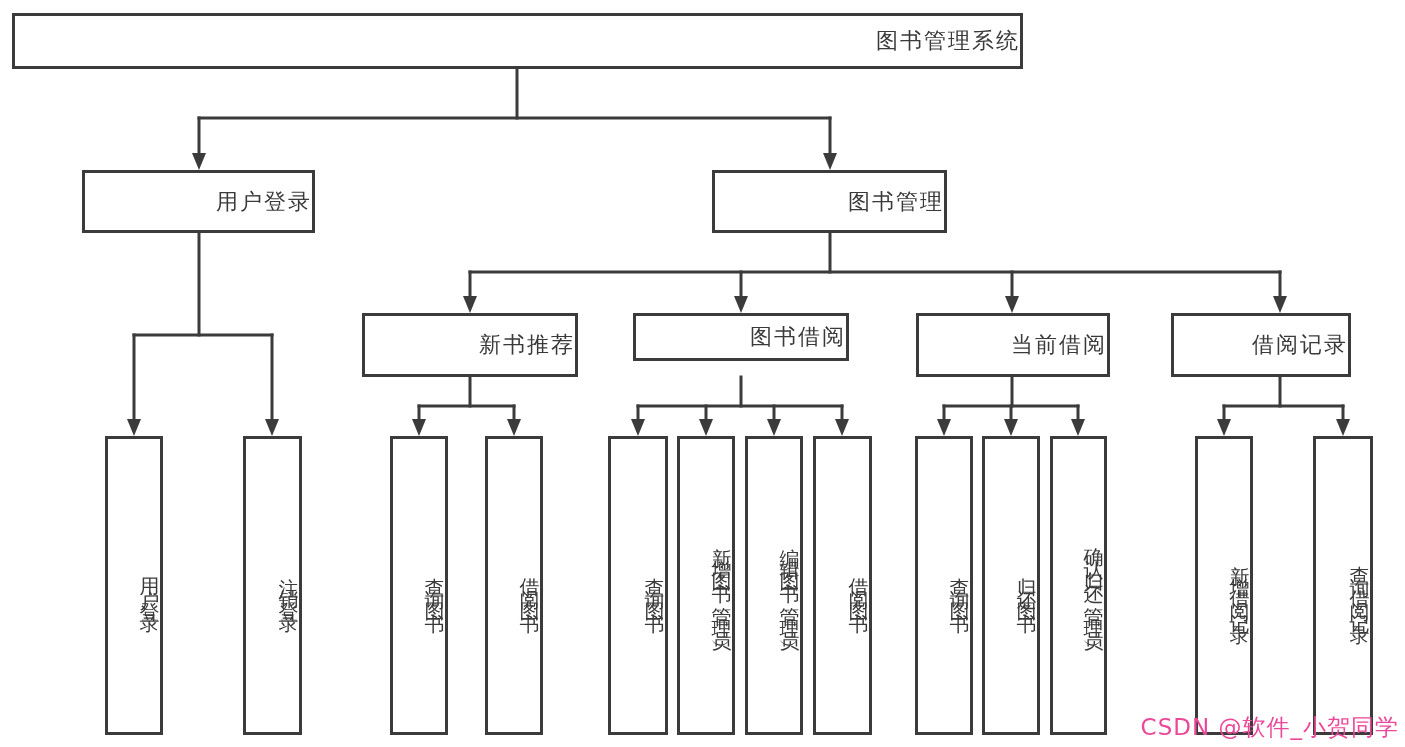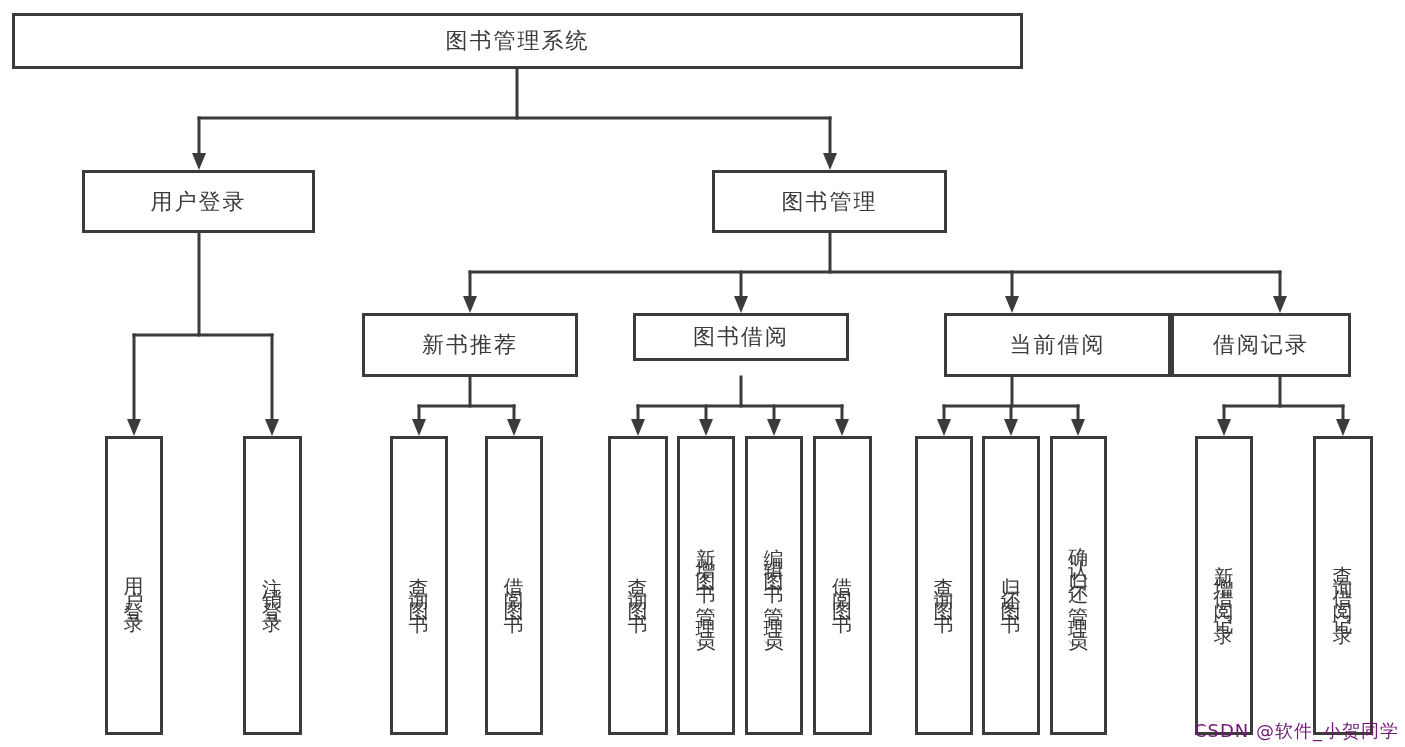--- a/index.html
+++ b/index.html
@@ -12,42 +12,42 @@
     color:#3a3a3a;
   }
   #connectors{position:absolute;left:0;top:0;width:1405px;height:747px;}
   .node{
     position:absolute;
     box-sizing:border-box;
     background:#ffffff;
     border:3px solid #3b3b3b;
     display:flex;
     align-items:center;
-    justify-content:center;
+    justify-content:flex-end;
   }
   .node.h .lbl{
     font-size:22px;
     letter-spacing:2px;
     white-space:nowrap;
     color:#3a3a3a;
   }
   .node.v .lbl{
     writing-mode:vertical-rl;
     font-size:20px;
     line-height:1;
     letter-spacing:12px;
     color:#3a3a3a;
   }
   .watermark{
     position:absolute;
     right:6px;
     bottom:4px;
-    font-size:18px;
+    font-size:23px;
     letter-spacing:1px;
-    color:#701a75;
+    color:#ec4899;
     white-space:nowrap;
   }
 </style>
 </head>
 <body>
 
 <div class="canvas">
 
   <svg id="connectors" viewBox="0 0 1405 747" xmlns="http://www.w3.org/2000/svg">
       <line x1="517" y1="69" x2="517" y2="118" stroke="#3b3b3b" stroke-width="3" stroke-linecap="square"></line>
@@ -114,21 +114,21 @@
   <div class="node h" style="left:712px;top:170px;width:235px;height:63px">
     <span class="lbl">图书管理</span>
   </div>
 
   <div class="node h" style="left:362px;top:313px;width:216px;height:64px">
     <span class="lbl">新书推荐</span>
   </div>
   <div class="node h" style="left:633px;top:313px;width:216px;height:48px">
     <span class="lbl">图书借阅</span>
   </div>
-  <div class="node h" style="left:944px;top:313px;width:227px;height:64px">
+  <div class="node h" style="left:916px;top:313px;width:194px;height:64px">
     <span class="lbl">当前借阅</span>
   </div>
   <div class="node h" style="left:1171px;top:313px;width:180px;height:64px">
     <span class="lbl">借阅记录</span>
   </div>
 
   <div class="node v" style="left:105px;top:436px;width:58px;height:299px">
     <span class="lbl">用户登录</span>
   </div>
   <div class="node v" style="left:243px;top:436px;width:59px;height:299px">

